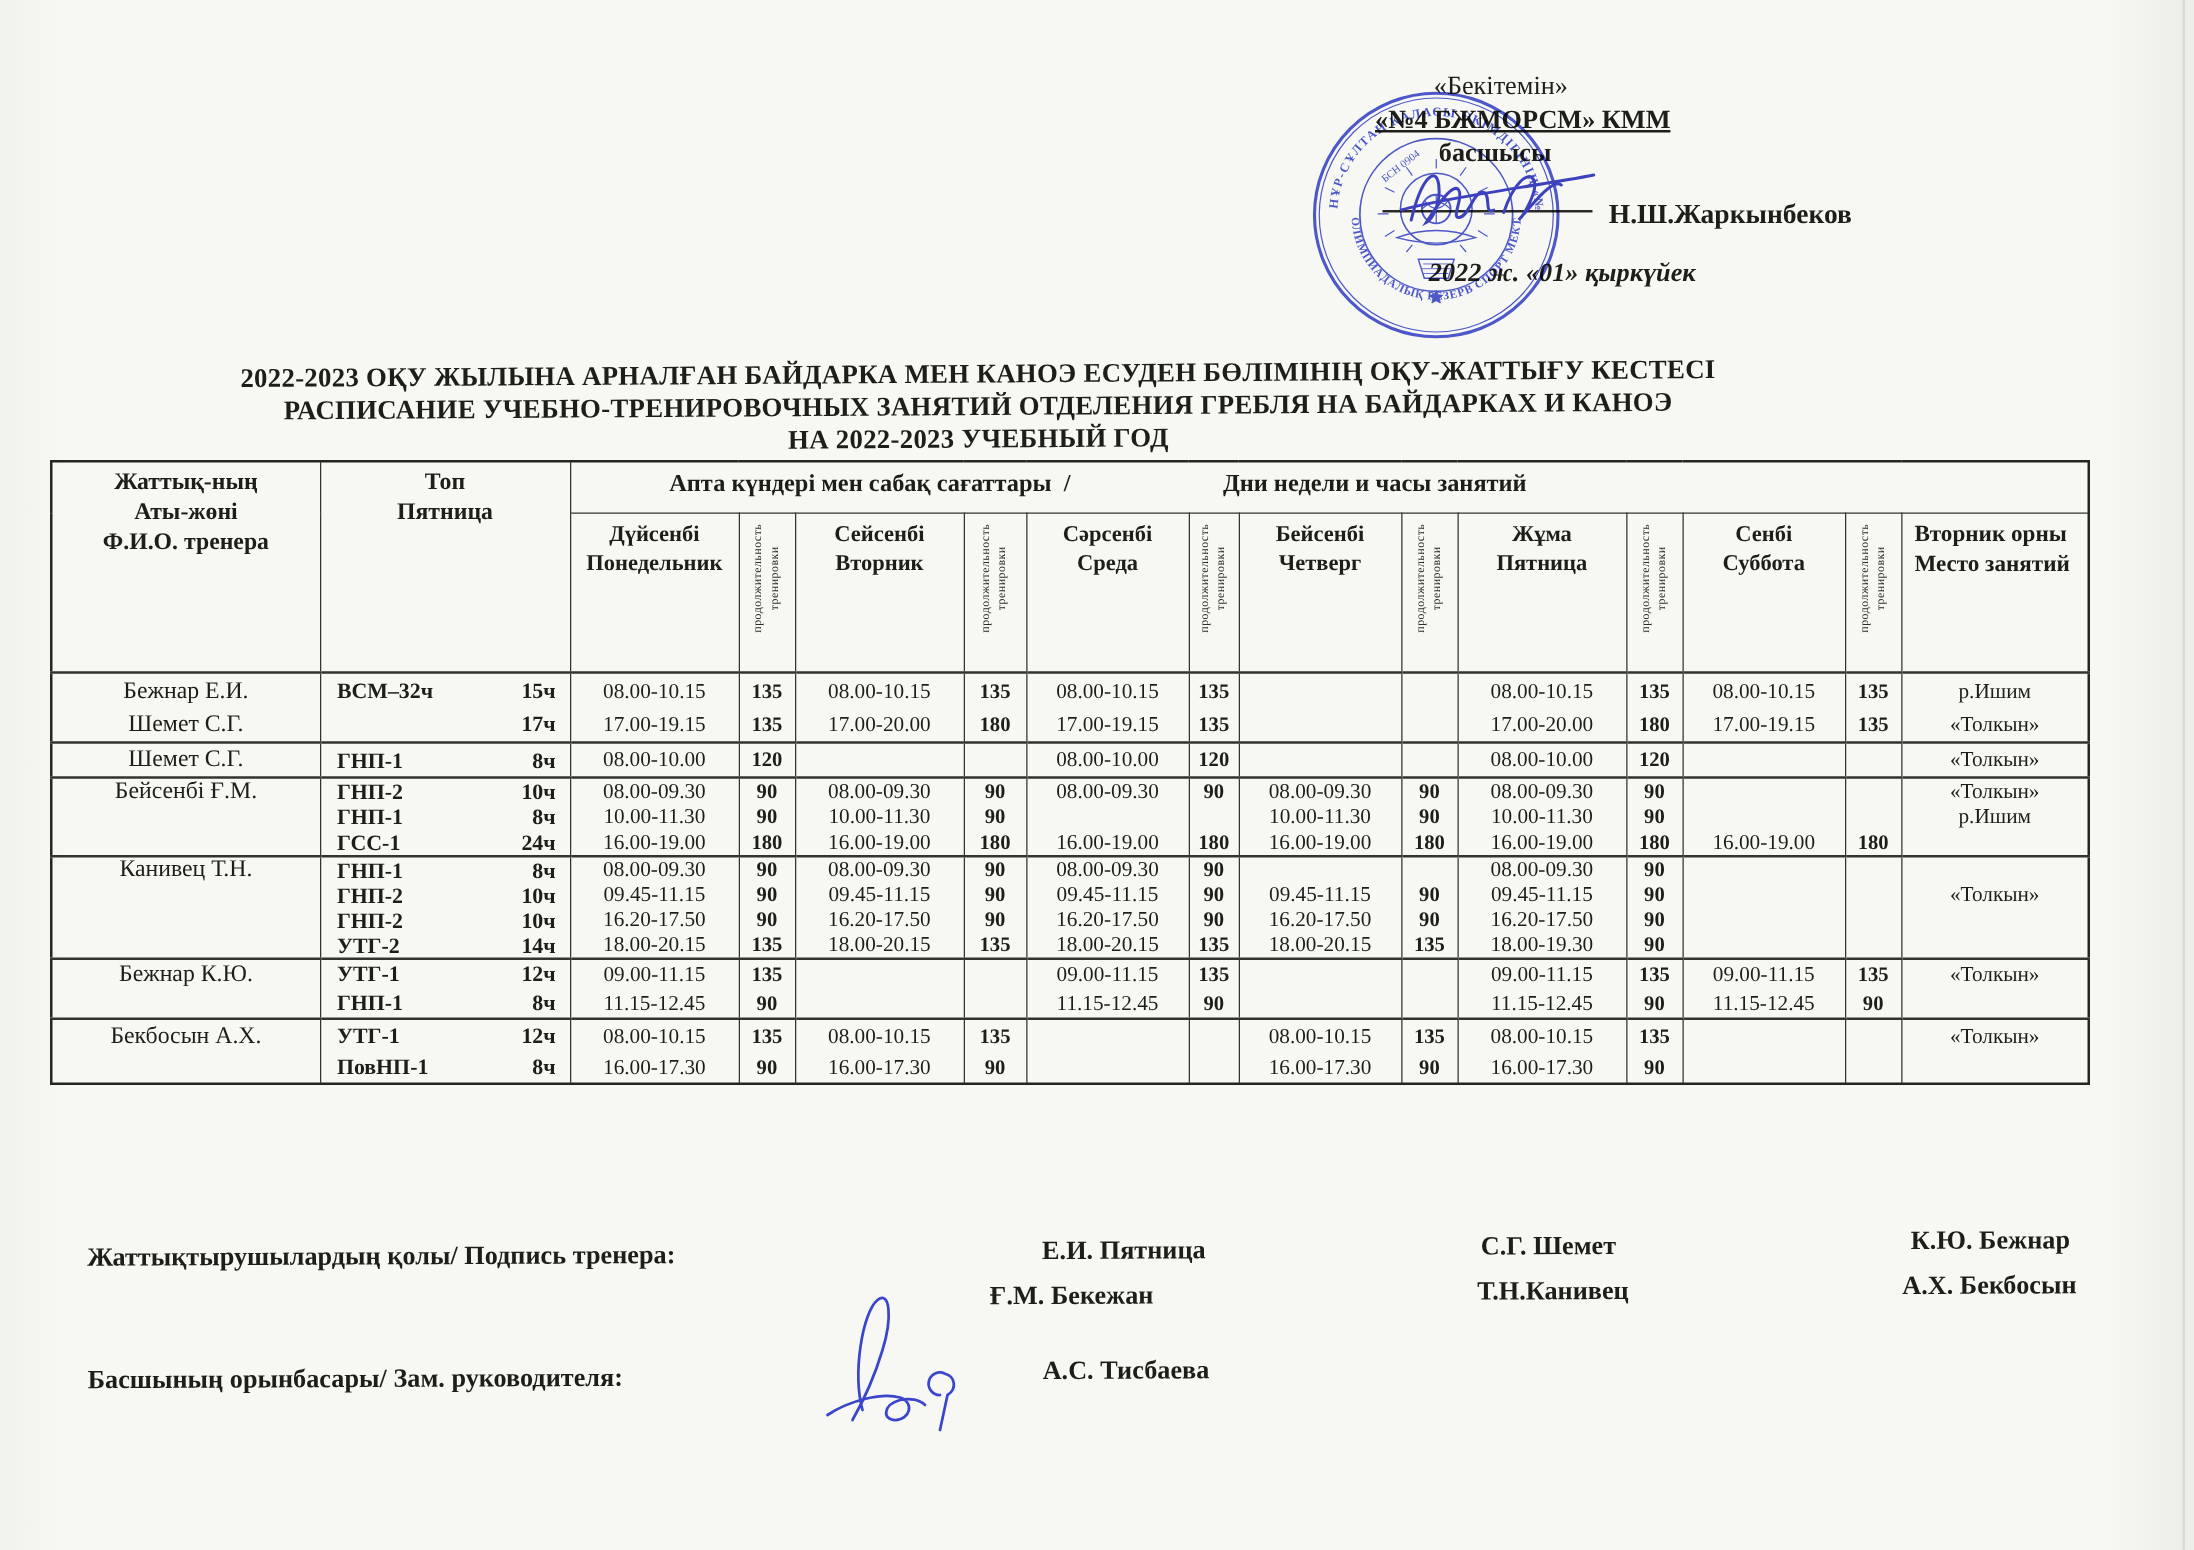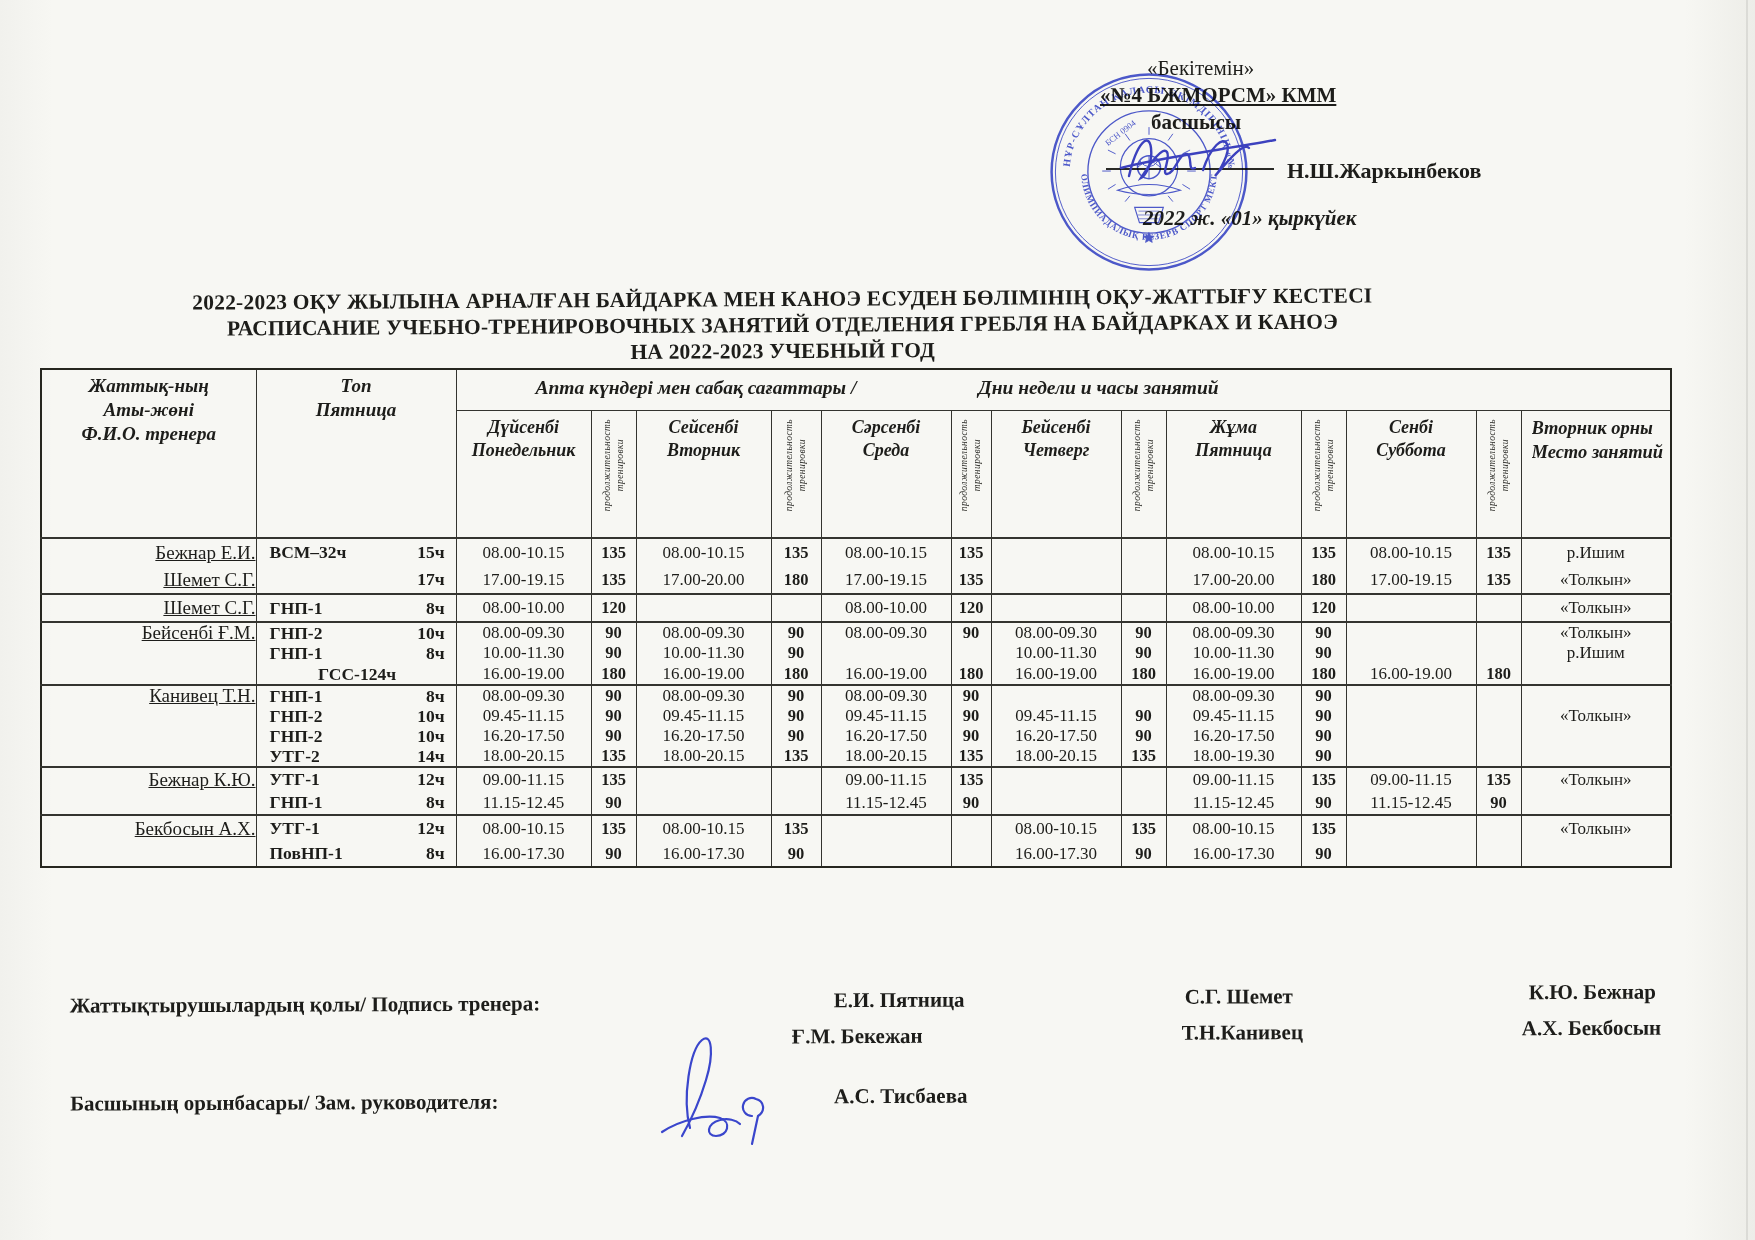--- a/index.html
+++ b/index.html
@@ -31,41 +31,41 @@
   .title-block { position:absolute; left:0; top:286px; width:1565px; text-align:center; transform:rotate(-0.35deg); }
   .title-line { font-weight:bold; font-size:21.5px; line-height:26px; letter-spacing:.2px; white-space:nowrap; }
 
   
   .tbl-wrap { position:absolute; left:40px; top:368px; }
   table { border-collapse:collapse; table-layout:fixed; width:1630px; background:transparent; }
   th,td { border:1.6px solid #34342f; vertical-align:top; padding:0; overflow:hidden; }
   table { border:2.4px solid #26261f; }
   thead tr:last-child th { border-bottom-width:2.2px; }
   tbody td { border-top-width:2.1px; }
-  thead th { font-weight:bold;font-style:italic; }
+  thead th { font-weight:bold; }
 
   .h-trainer, .h-group { font-size:19px; line-height:24px; padding-top:4px; text-align:center; }
   .span-head { height:40px; position:relative; font-size:19.5px; }
   .span-head .sh { position:absolute; top:7px; white-space:nowrap; }
   .sh-kk { left:6.5%; }
   .sh-sl { left:32.5%; font-weight:bold; }
   .sh-ru { left:43%; }
 
   .h-day { font-size:18px; line-height:23px; padding-top:5px; text-align:center; }
   .h-place { font-size:18.5px; line-height:24px; padding:5px 0 0 10px; text-align:left; }
   .h-dur { }
   .durlbl { display:flex; justify-content:center; gap:2px; padding-top:8px; }
   .durlbl span {
     writing-mode:vertical-rl; transform:rotate(180deg);
     font-size:9.5px; font-weight:normal; letter-spacing:.4px; line-height:11px;
     color:#2a2a26; white-space:nowrap;
   }
 
   .ln { overflow:hidden; white-space:nowrap; }
-  .trainer-ln { font-size:19px; text-align:right;text-decoration:underline; }
+  .trainer-ln { font-size:19px; text-align:center; }
   tbody tr:first-child .trainer-ln { font-size:19px; }
   .group-ln { display:flex; justify-content:space-between; padding:0 11px 0 13px; font-weight:bold; font-size:17.5px; }
   .time-ln { text-align:center; font-size:17px; }
   .dur-ln { text-align:center; font-size:16.5px; font-weight:bold; }
   .place-ln { text-align:center; font-size:17px; }
 
   
   .sig-area { position:absolute; left:0; top:0; width:1755px; height:1240px; transform:rotate(-0.25deg); pointer-events:none; }
   .sig-lbl { font-size:21px; font-weight:bold; white-space:nowrap; }
   .sig-name { font-size:21px; font-weight:bold; white-space:nowrap; }
@@ -361,21 +361,21 @@
             </td>
             <td>
               <div class="ln group-ln" style="height: 20.6667px; line-height: 20.6667px;">
                 <span>ГНП-2</span>
                 <span>10ч</span>
               </div>
               <div class="ln group-ln" style="height: 20.6667px; line-height: 20.6667px;">
                 <span>ГНП-1</span>
                 <span>8ч</span>
               </div>
-              <div class="ln group-ln" style="height: 20.6667px; line-height: 20.6667px; justify-content: center;">
+              <div class="ln group-ln" style="height: 20.6667px; line-height: 20.6667px;">
                 <span>ГСС-1</span>
                 <span>24ч</span>
               </div>
             </td>
             <td>
               <div class="ln time-ln" style="height: 20.6667px; line-height: 20.6667px;">08.00-09.30</div>
               <div class="ln time-ln" style="height: 20.6667px; line-height: 20.6667px;">10.00-11.30</div>
               <div class="ln time-ln" style="height: 20.6667px; line-height: 20.6667px;">16.00-19.00</div>
             </td>
             <td>

